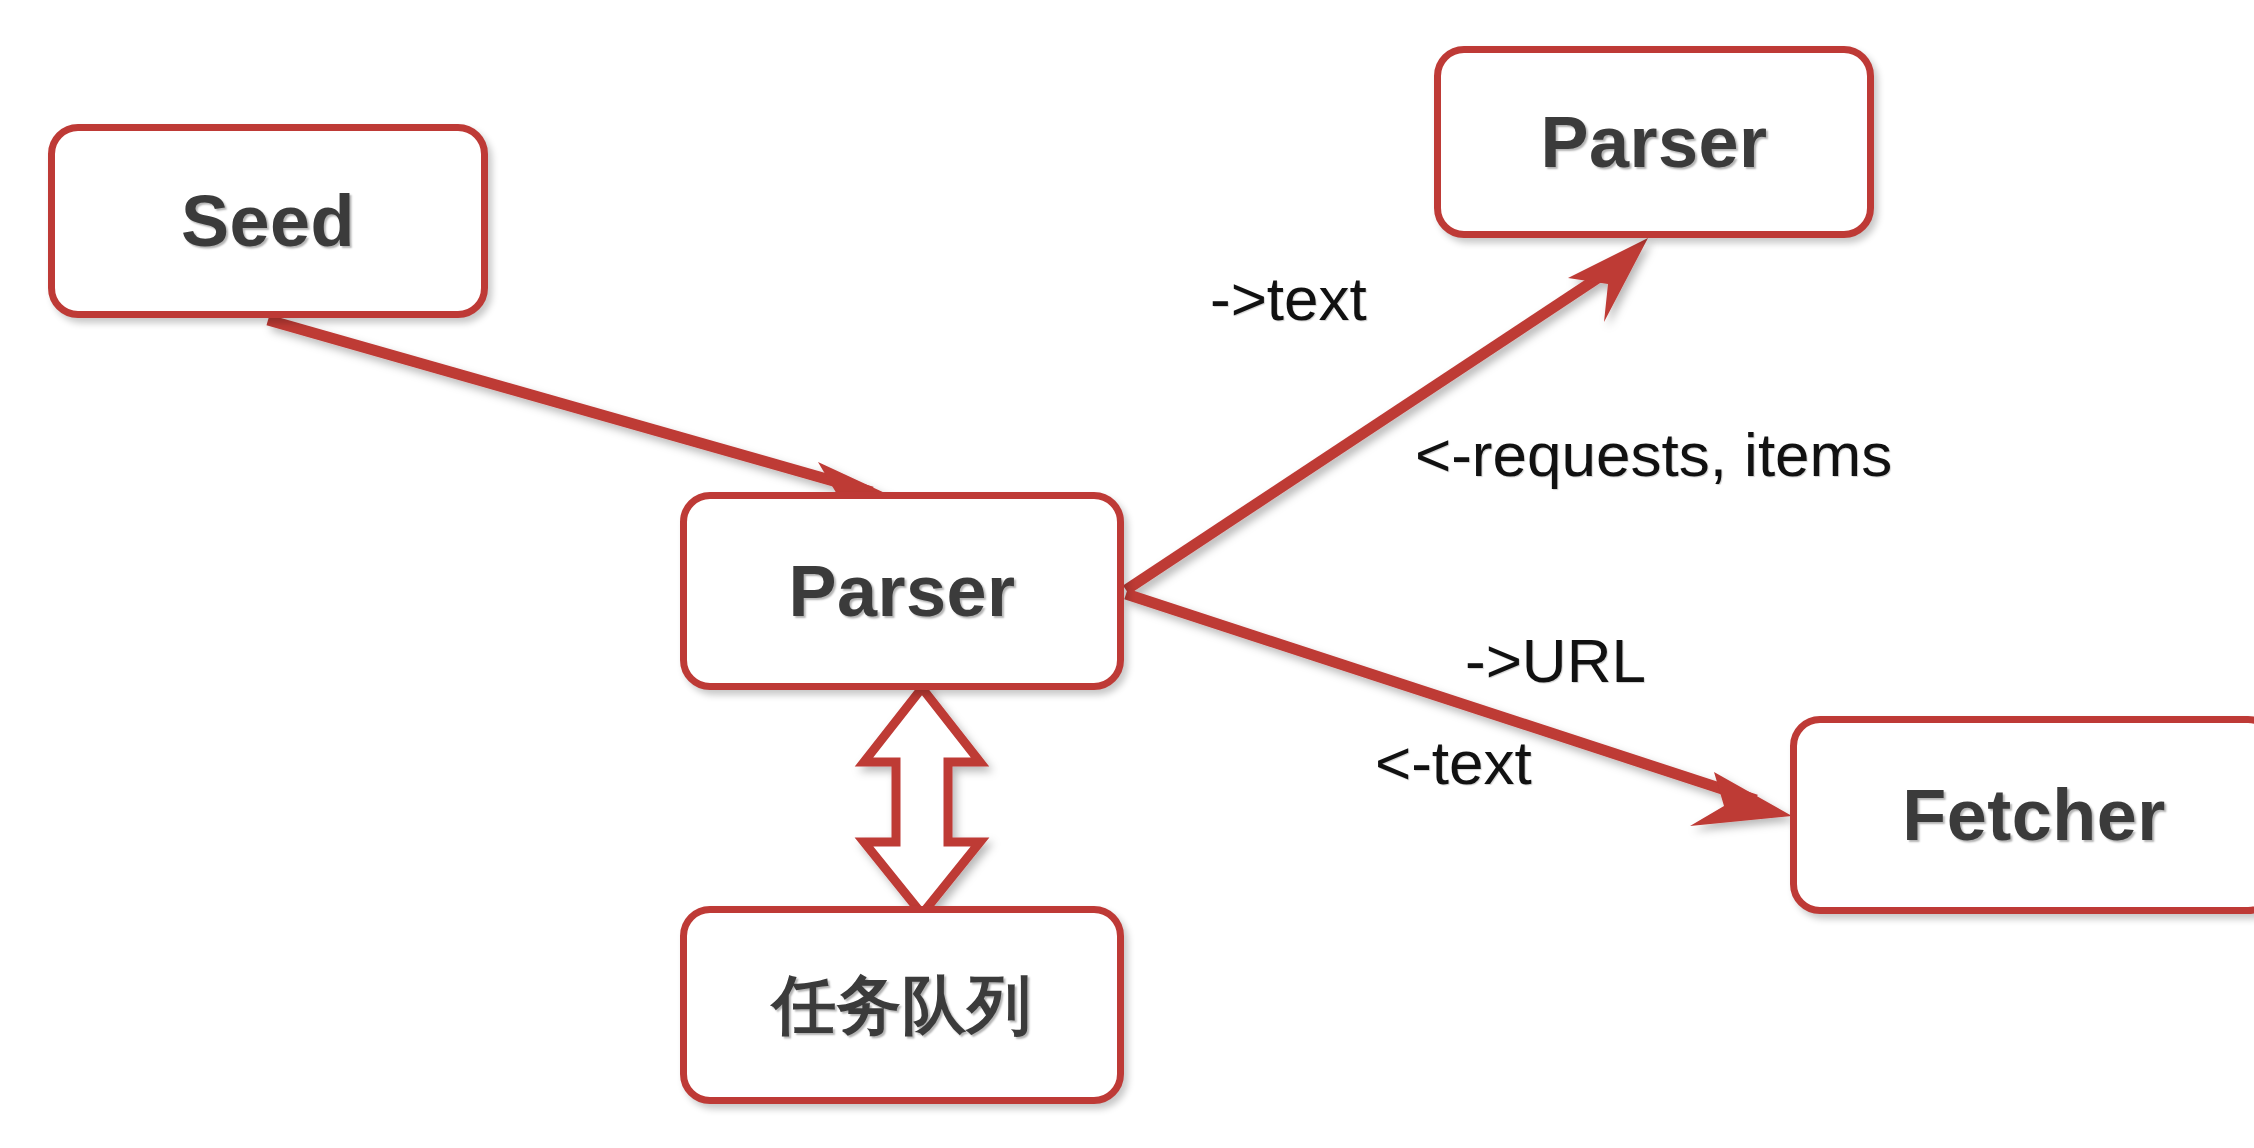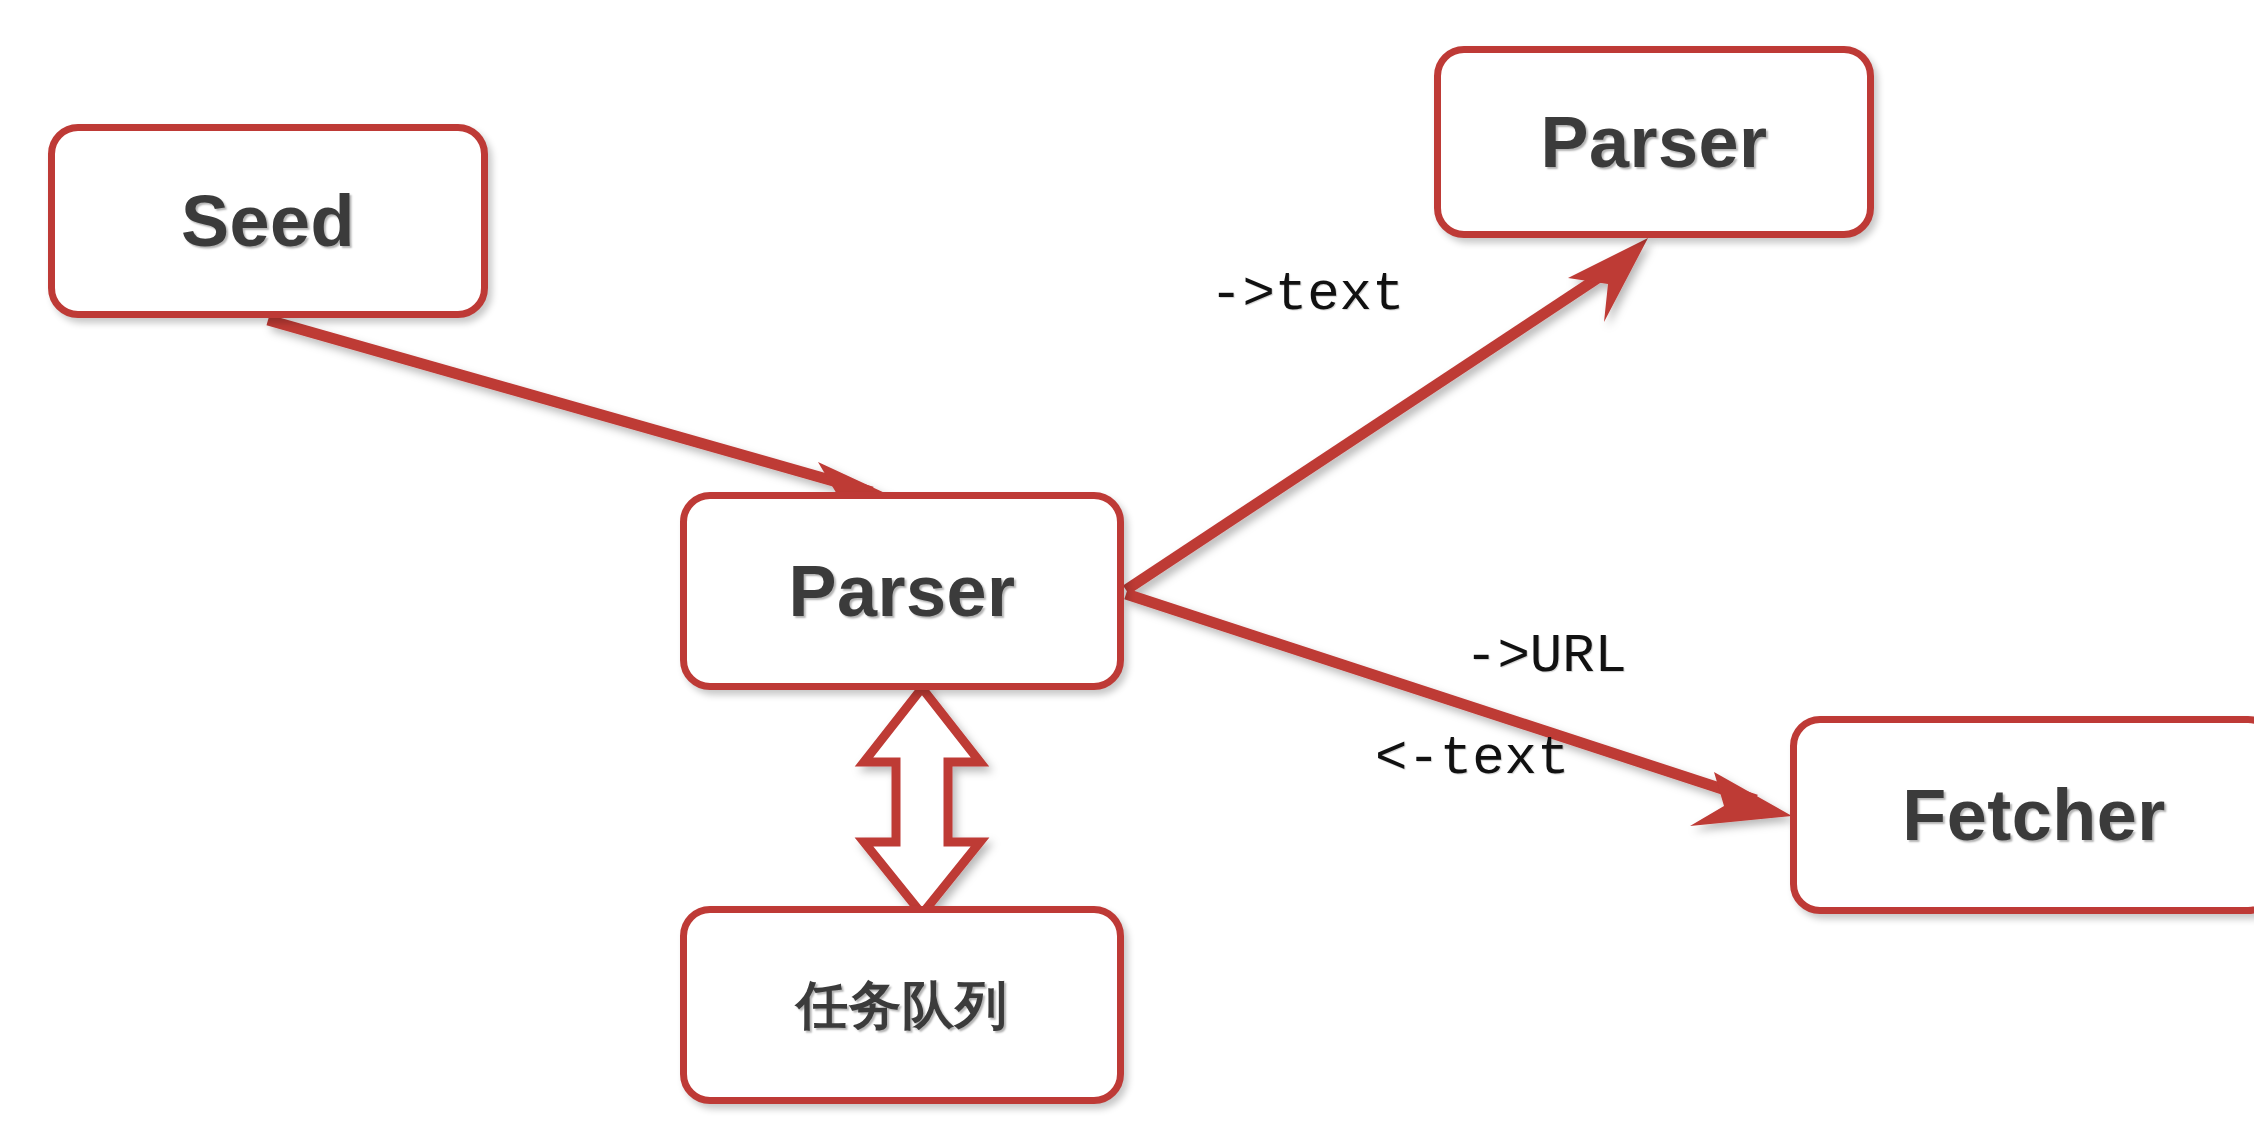--- a/index.html
+++ b/index.html
@@ -41,36 +41,36 @@
     font-family: "Liberation Sans", sans-serif;
     font-weight: bold;
     font-size: 72px;
     color: #3B3B3B;
     letter-spacing: 0.5px;
     text-shadow: 2px 2px 2px rgba(0,0,0,0.30);
     white-space: nowrap;
     line-height: 1;
   }
   .node-label.cjk {
-    font-size: 52px;
+    font-size: 64px;
     letter-spacing: 1px;
   }
 
   
   #node-seed    { left: 48px;   top: 124px; width: 440px; height: 194px; }
   #node-parser  { left: 1434px; top: 46px;  width: 440px; height: 192px; }
   #node-engine  { left: 680px;  top: 492px; width: 444px; height: 198px; }
   #node-fetcher { left: 1790px; top: 716px; width: 488px; height: 198px; }
   #node-queue   { left: 680px;  top: 906px; width: 444px; height: 198px; }
 
   .edge-label {
     position: absolute;
-    font-family: Liberation Mono, monospace;
+    font-family: Liberation Sans, sans-serif;
     font-weight: normal;
-    font-size: 54px;
+    font-size: 62px;
     color: #111111;
     white-space: nowrap;
     line-height: 1;
     z-index: 4;
     text-shadow: 1px 1px 1px rgba(0,0,0,0.18);
   }
   #label-request        { left: 570px;  top: 340px; }
   #label-to-text        { left: 1210px; top: 268px; }
   #label-from-requests  { left: 1415px; top: 424px; }
   #label-to-url         { left: 1465px; top: 630px; }
@@ -124,18 +124,19 @@
     <span class="node-label">Fetcher</span>
   </div>
 
   <div class="node" id="node-queue">
     <span class="node-label cjk">任务队列</span>
   </div>
 
 
   <div class="edge-label" id="label-to-text">-&gt;text</div>
 
+  <div class="edge-label" id="label-from-requests">&lt;-requests, items</div>
 
   <div class="edge-label" id="label-to-url">-&gt;URL</div>
 
   <div class="edge-label" id="label-from-text">&lt;-text</div>
 
 </div>
 
 </body></html>

